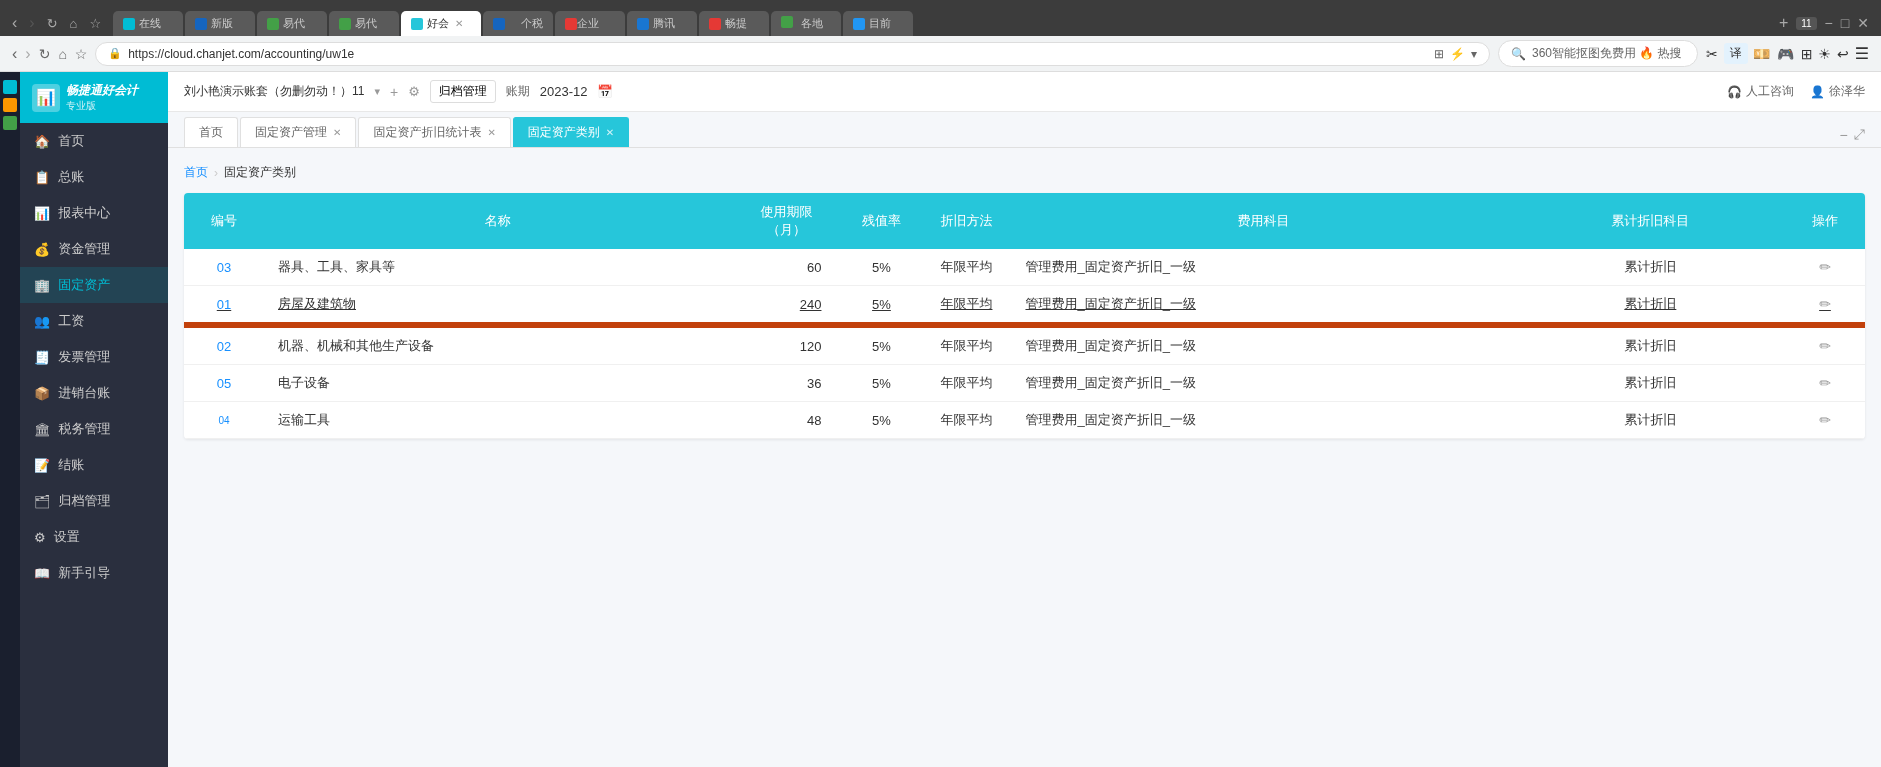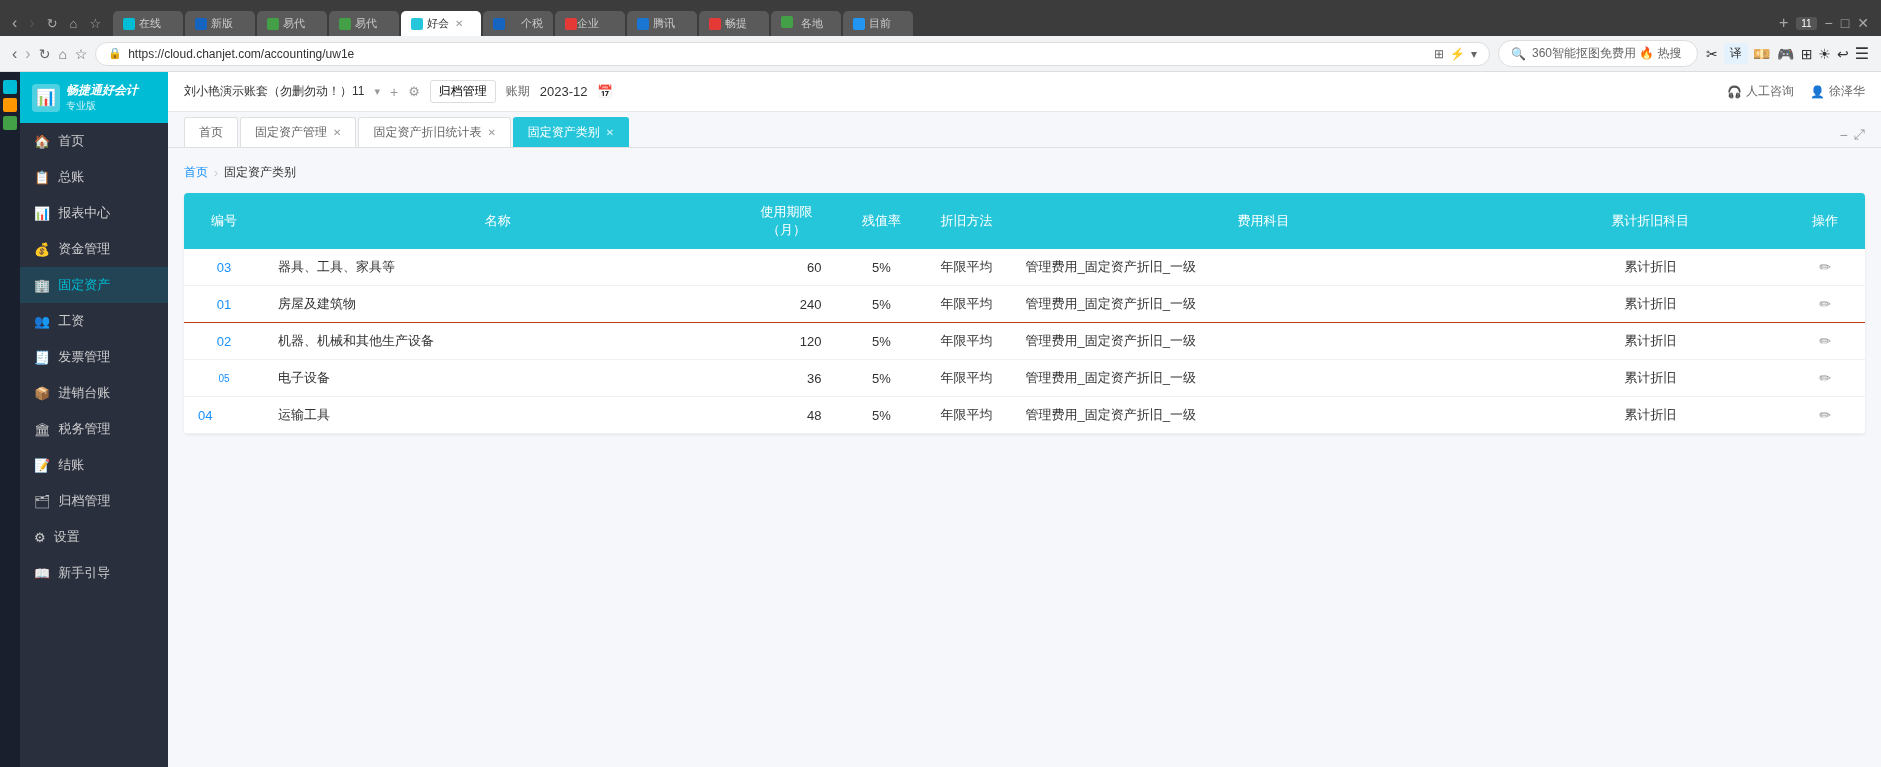--- a/index.html
+++ b/index.html
@@ -255,21 +255,21 @@
             <td style="padding:9px 14px;font-size:13px;color:#333;">器具、工具、家具等</td>
             <td style="padding:9px 14px;text-align:right;padding-right:20px;font-size:13px;color:#333;">60</td>
             <td style="padding:9px 14px;text-align:center;font-size:13px;color:#333;">5%</td>
             <td style="padding:9px 14px;text-align:center;font-size:13px;color:#333;">年限平均</td>
             <td style="padding:9px 14px;font-size:13px;color:#333;">管理费用_固定资产折旧_一级</td>
             <td style="padding:9px 14px;text-align:center;font-size:13px;color:#333;">累计折旧</td>
             <td style="padding:9px 14px;text-align:center;">
               <span style="color:#999;cursor:pointer;font-size:14px;">✏</span>
             </td>
           </tr>
-          <tr style="border-bottom:1px solid #c2410c;">
+          <tr style="border-bottom:6px solid #c2410c;text-decoration:underline;">
             <td style="padding:9px 14px;text-align:center;font-size:13px;color:#1890ff;cursor:pointer;">01</td>
             <td style="padding:9px 14px;font-size:13px;color:#333;">房屋及建筑物</td>
             <td style="padding:9px 14px;text-align:right;padding-right:20px;font-size:13px;color:#333;">240</td>
             <td style="padding:9px 14px;text-align:center;font-size:13px;color:#333;">5%</td>
             <td style="padding:9px 14px;text-align:center;font-size:13px;color:#333;">年限平均</td>
             <td style="padding:9px 14px;font-size:13px;color:#333;">管理费用_固定资产折旧_一级</td>
             <td style="padding:9px 14px;text-align:center;font-size:13px;color:#333;">累计折旧</td>
             <td style="padding:9px 14px;text-align:center;">
               <span style="color:#999;cursor:pointer;font-size:14px;">✏</span>
             </td>
@@ -280,33 +280,33 @@
             <td style="padding:9px 14px;text-align:right;padding-right:20px;font-size:13px;color:#333;">120</td>
             <td style="padding:9px 14px;text-align:center;font-size:13px;color:#333;">5%</td>
             <td style="padding:9px 14px;text-align:center;font-size:13px;color:#333;">年限平均</td>
             <td style="padding:9px 14px;font-size:13px;color:#333;">管理费用_固定资产折旧_一级</td>
             <td style="padding:9px 14px;text-align:center;font-size:13px;color:#333;">累计折旧</td>
             <td style="padding:9px 14px;text-align:center;">
               <span style="color:#999;cursor:pointer;font-size:14px;">✏</span>
             </td>
           </tr>
           <tr style="border-bottom:1px solid #f0f0f0;">
-            <td style="padding:9px 14px;text-align:center;font-size:10px;color:#1890ff;cursor:pointer;">05</td>
+            <td style="padding:9px 14px;text-align:center;font-size:13px;color:#1890ff;cursor:pointer;">05</td>
             <td style="padding:9px 14px;font-size:13px;color:#333;">电子设备</td>
             <td style="padding:9px 14px;text-align:right;padding-right:20px;font-size:13px;color:#333;">36</td>
             <td style="padding:9px 14px;text-align:center;font-size:13px;color:#333;">5%</td>
             <td style="padding:9px 14px;text-align:center;font-size:13px;color:#333;">年限平均</td>
             <td style="padding:9px 14px;font-size:13px;color:#333;">管理费用_固定资产折旧_一级</td>
             <td style="padding:9px 14px;text-align:center;font-size:13px;color:#333;">累计折旧</td>
             <td style="padding:9px 14px;text-align:center;">
               <span style="color:#999;cursor:pointer;font-size:14px;">✏</span>
             </td>
           </tr>
           <tr style="border-bottom:1px solid #f0f0f0;">
-            <td style="padding:9px 14px;text-align:left;font-size:13px;color:#1890ff;cursor:pointer;">04</td>
+            <td style="padding:9px 14px;text-align:center;font-size:10px;color:#1890ff;cursor:pointer;">04</td>
             <td style="padding:9px 14px;font-size:13px;color:#333;">运输工具</td>
             <td style="padding:9px 14px;text-align:right;padding-right:20px;font-size:13px;color:#333;">48</td>
             <td style="padding:9px 14px;text-align:center;font-size:13px;color:#333;">5%</td>
             <td style="padding:9px 14px;text-align:center;font-size:13px;color:#333;">年限平均</td>
             <td style="padding:9px 14px;font-size:13px;color:#333;">管理费用_固定资产折旧_一级</td>
             <td style="padding:9px 14px;text-align:center;font-size:13px;color:#333;">累计折旧</td>
             <td style="padding:9px 14px;text-align:center;">
               <span style="color:#999;cursor:pointer;font-size:14px;">✏</span>
             </td>
           </tr>

